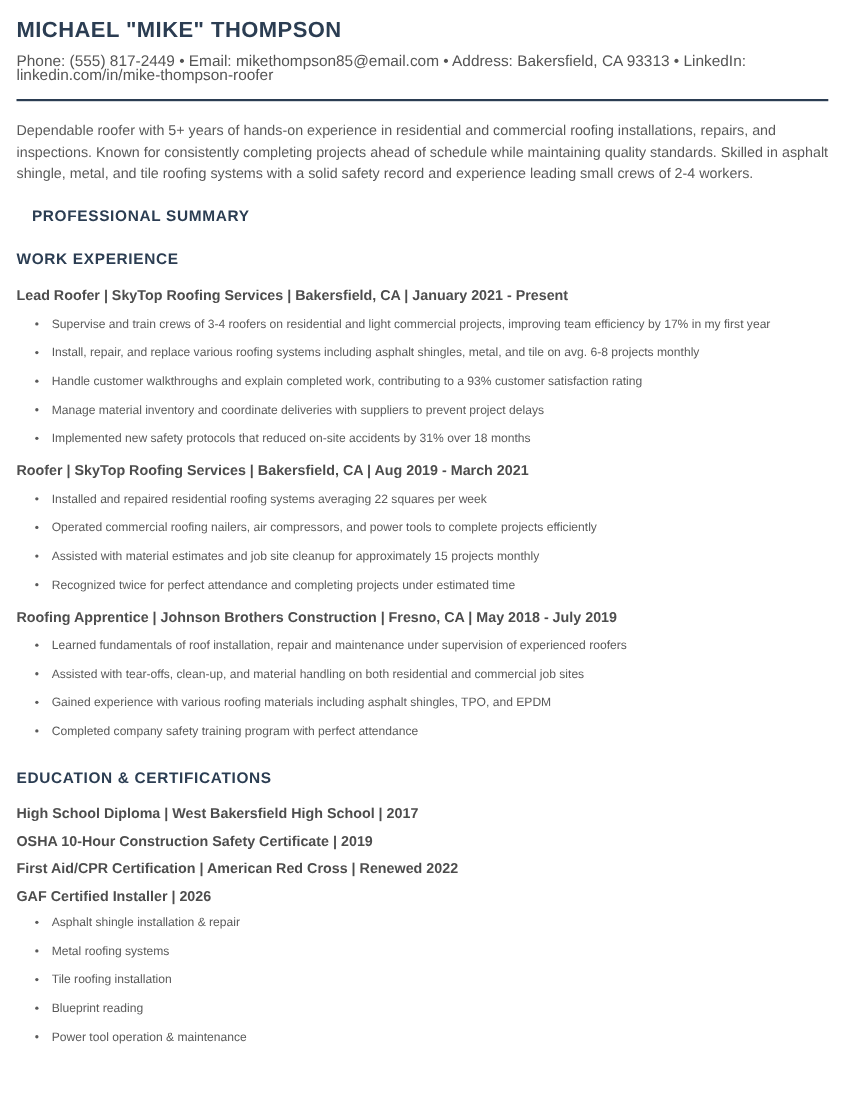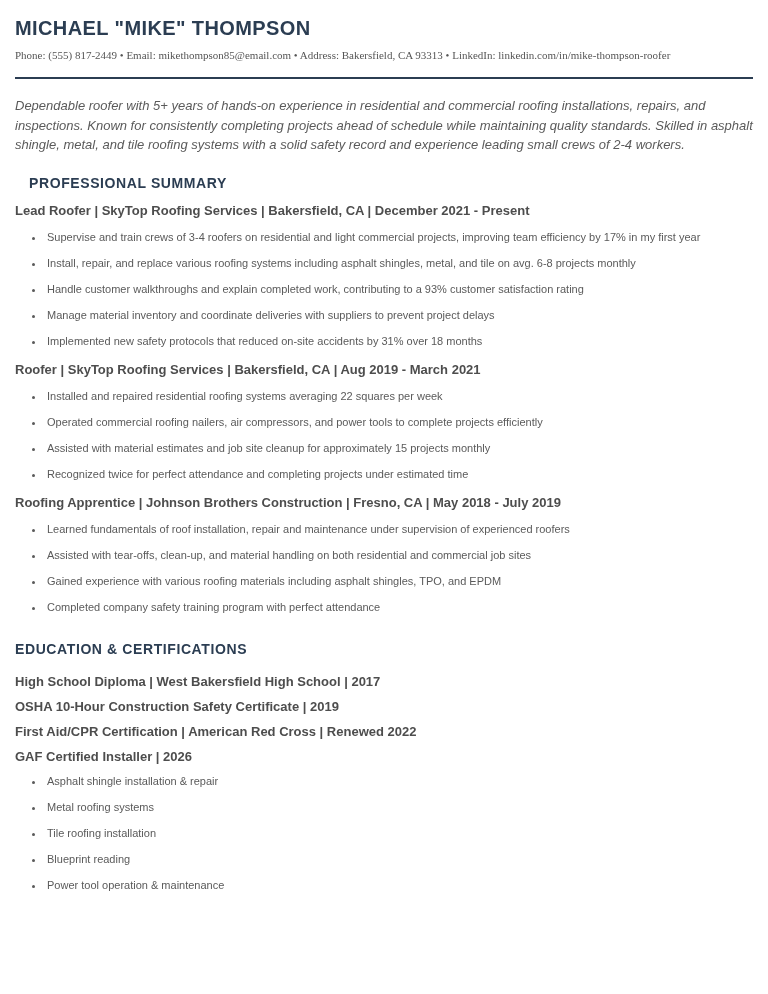--- a/index.html
+++ b/index.html
@@ -21,36 +21,34 @@
   .resume-name {
     margin: 0;
     font-size: 20px;
     line-height: 24px;
     font-weight: bold;
     color: #2b3d52;
     letter-spacing: 0.4px;
   }
   .contact-line {
     margin: 9px 0 0 0;
-    font-size: 11px;
+    font-size: 14px;
     line-height: 13px;
     color: #555555;
-    font-family: Liberation Serif, serif;
   }
   .divider {
     margin: 15px 0 0 0;
     border: none;
     border-top: 2px solid #2b3d52;
   }
   .summary-paragraph {
     margin: 17px 0 0 0;
     font-size: 13px;
     line-height: 19.5px;
     color: #5a5a5a;
-    font-style: italic;
   }
   h2.section-heading {
     font-size: 14px;
     line-height: 17px;
     font-weight: bold;
     color: #2b3d52;
     letter-spacing: 0.6px;
     margin: 0;
   }
   #heading-professional-summary { margin-top: 20px; padding-left: 14px; }
@@ -93,23 +91,24 @@
 
   <p class="contact-line">Phone: (555) 817-2449 • Email: mikethompson85@email.com • Address: Bakersfield, CA 93313 • LinkedIn: linkedin.com/in/mike-thompson-roofer</p>
 
   <hr class="divider">
 
   <p class="summary-paragraph">Dependable roofer with 5+ years of hands-on experience in residential and commercial roofing installations, repairs, and inspections. Known for consistently completing projects ahead of schedule while maintaining quality standards. Skilled in asphalt shingle, metal, and tile roofing systems with a solid safety record and experience leading small crews of 2-4 workers.</p>
 
   <h2 class="section-heading" id="heading-professional-summary">PROFESSIONAL SUMMARY</h2>
 
   <section>
+    <h2 class="section-heading" id="heading-work-experience">WORK EXPERIENCE</h2>
     <div>
   <div class="job">
-    <p class="job-title">Lead Roofer | SkyTop Roofing Services | Bakersfield, CA | December 2021 - Present</p>
+    <p class="job-title">Lead Roofer | SkyTop Roofing Services | Bakersfield, CA | January 2021 - Present</p>
     <ul class="bullets">
   <li>Supervise and train crews of 3-4 roofers on residential and light commercial projects, improving team efficiency by 17% in my first year</li>
 
   <li>Install, repair, and replace various roofing systems including asphalt shingles, metal, and tile on avg. 6-8 projects monthly</li>
 
   <li>Handle customer walkthroughs and explain completed work, contributing to a 93% customer satisfaction rating</li>
 
   <li>Manage material inventory and coordinate deliveries with suppliers to prevent project delays</li>
 
   <li>Implemented new safety protocols that reduced on-site accidents by 31% over 18 months</li>

